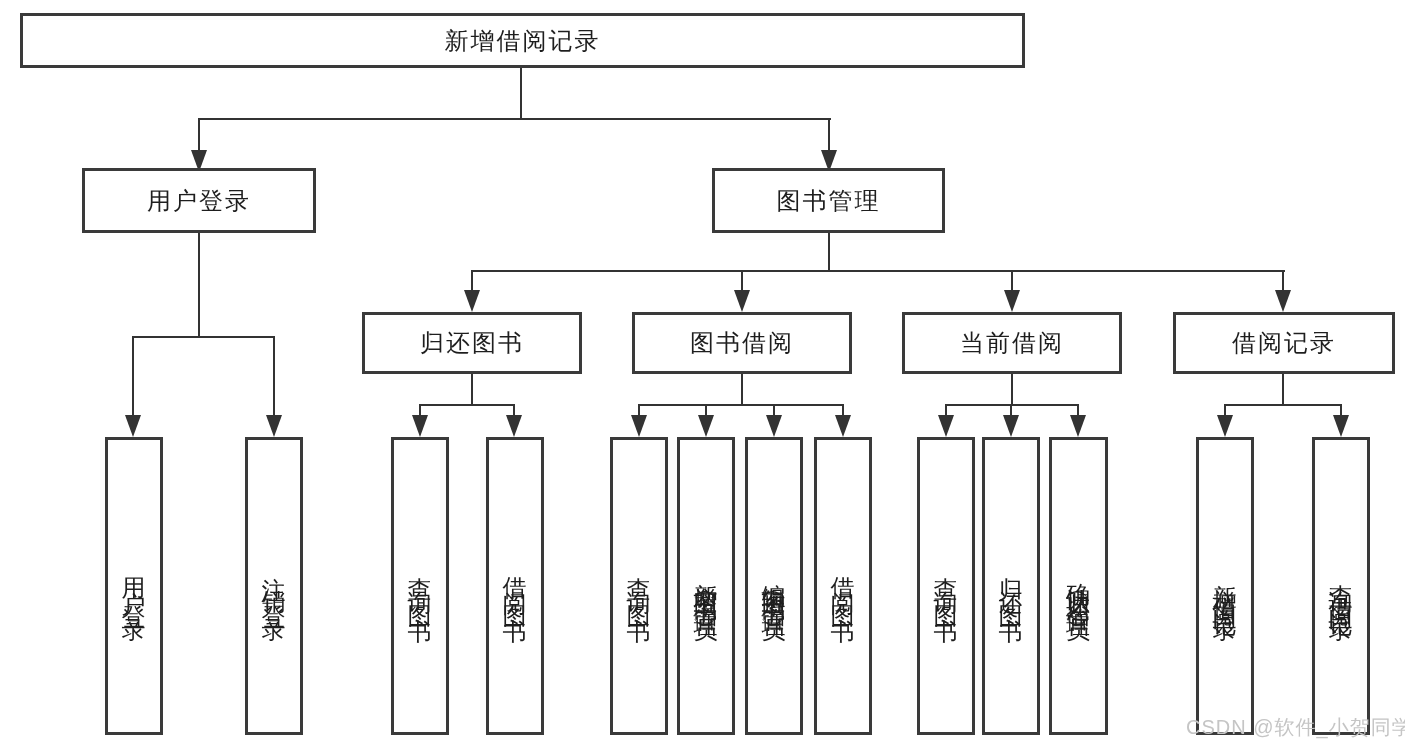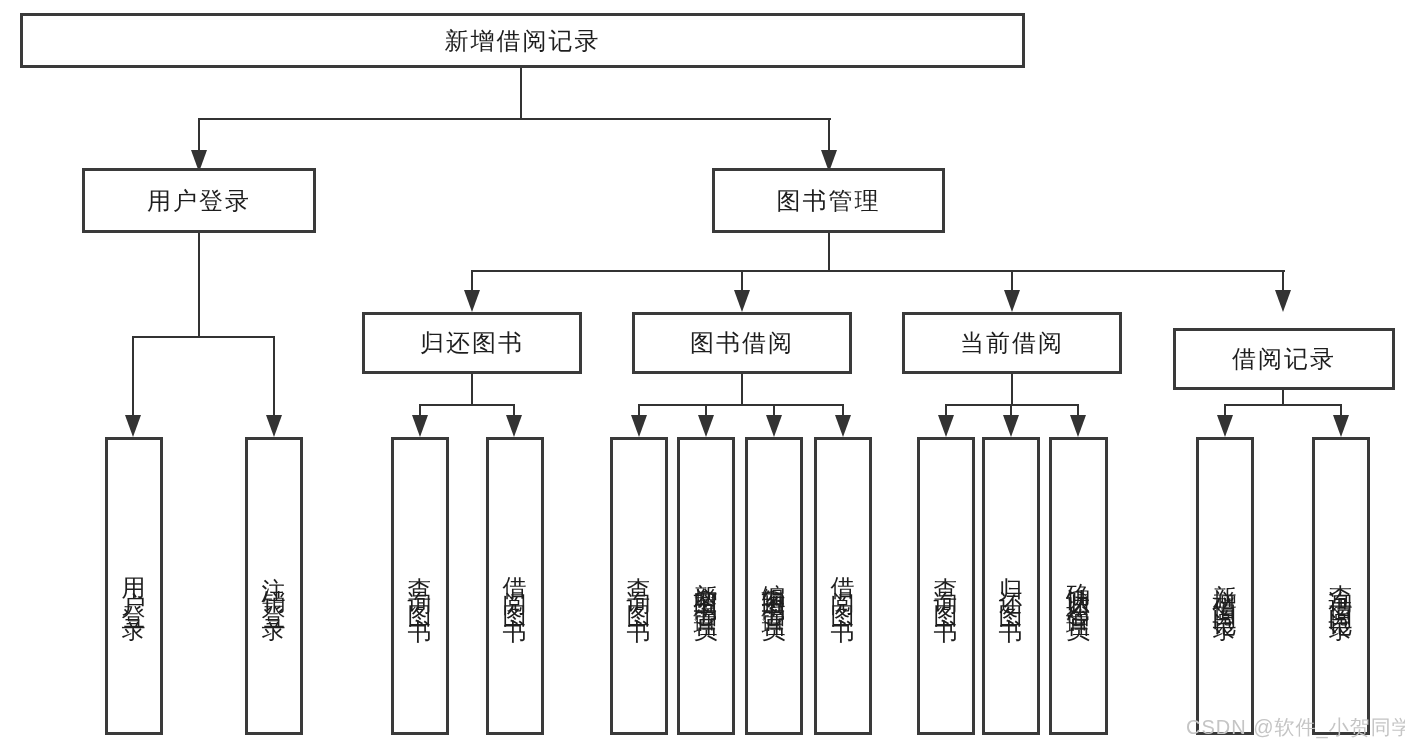--- a/index.html
+++ b/index.html
@@ -135,21 +135,21 @@
   <div class="ah" style="left:1333px;top:415px"></div>
 
   <div class="node" style="left:20px;top:13px;width:1005px;height:55px">新增借阅记录</div>
 
   <div class="node" style="left:82px;top:168px;width:234px;height:65px">用户登录</div>
   <div class="node" style="left:712px;top:168px;width:233px;height:65px">图书管理</div>
 
   <div class="node" style="left:362px;top:312px;width:220px;height:62px">归还图书</div>
   <div class="node" style="left:632px;top:312px;width:220px;height:62px">图书借阅</div>
   <div class="node" style="left:902px;top:312px;width:220px;height:62px">当前借阅</div>
-  <div class="node" style="left:1173px;top:328px;width:222px;height:62px">借阅记录</div>
+  <div class="node" style="left:1173px;top:312px;width:222px;height:62px">借阅记录</div>
 
   <div class="leaf sp4" style="left:105px">
     <span>用户登录</span>
   </div>
   <div class="leaf sp4" style="left:245px">
     <span>注销登录</span>
   </div>
 
   <div class="leaf sp4" style="left:391px">
     <span>查询图书</span>

